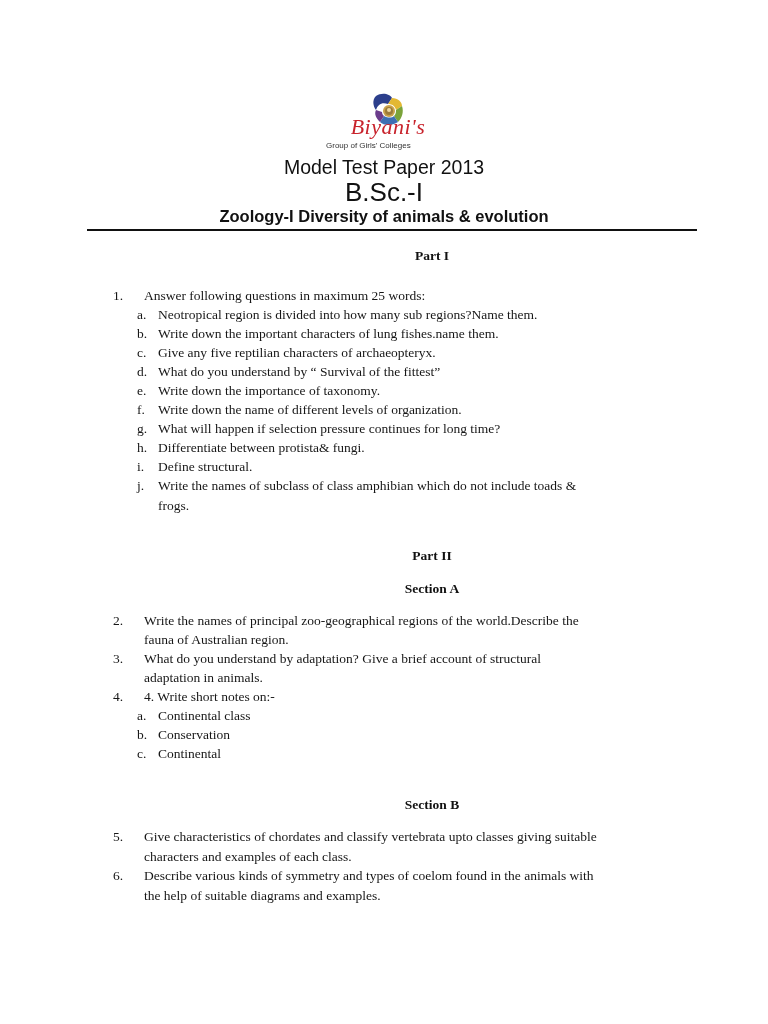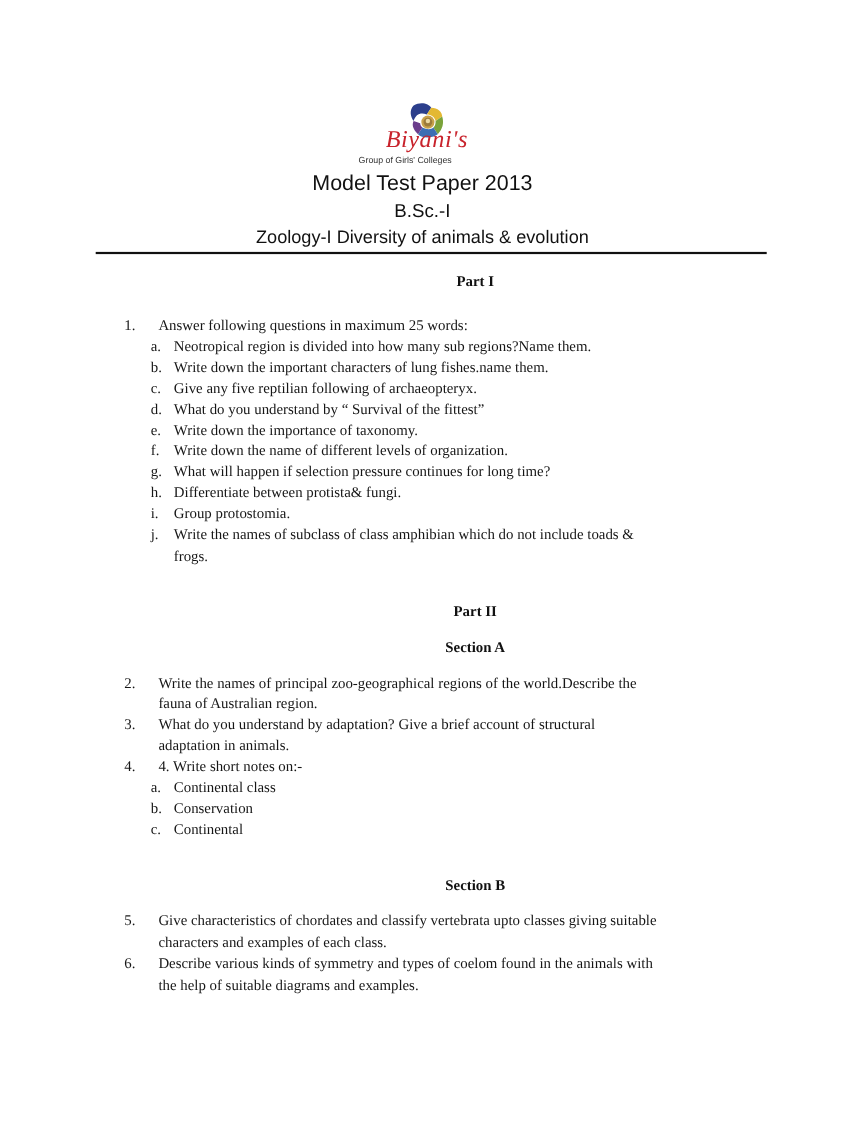--- a/index.html
+++ b/index.html
@@ -55,22 +55,22 @@
     }
     .title {
       position: absolute;
       left: 0;
       width: 768px;
       text-align: center;
       font-family: "Liberation Sans", sans-serif;
       color: #111111;
     }
     .t1 { top: 155px; font-size: 19.5px; line-height: 24px; }
-    .t2 { top: 180px; font-size: 17px; line-height: 24px; }
-    .t3 { top: 205px; font-size: 16.5px; line-height: 22px; font-weight: normal; }
+    .t2 { top: 180px; font-size: 26px; line-height: 24px; }
+    .t3 { top: 205px; font-size: 16.5px; line-height: 22px; font-weight: bold; }
     .rule {
       position: absolute;
       left: 87px;
       top: 229px;
       width: 610px;
       height: 2px;
       background: #111111;
     }
     .heading {
       position: absolute;
@@ -124,39 +124,39 @@
 <div class="line num" style="top:287px">1.</div>
 <div class="line numtext" style="top:287px">Answer following questions in maximum 25 words:</div>
 
 <div class="line sub" style="top:306px">a.</div>
 <div class="line subtext" style="top:306px">Neotropical region is divided into how many sub regions?Name them.</div>
 
 <div class="line sub" style="top:325px">b.</div>
 <div class="line subtext" style="top:325px">Write down the important characters of lung fishes.name them.</div>
 
 <div class="line sub" style="top:344px">c.</div>
-<div class="line subtext" style="top:344px">Give any five reptilian following of archaeopteryx.</div>
+<div class="line subtext" style="top:344px">Give any five reptilian characters of archaeopteryx.</div>
 
 <div class="line sub" style="top:363px">d.</div>
 <div class="line subtext" style="top:363px">What do you understand by “ Survival of the fittest”</div>
 
 <div class="line sub" style="top:382px">e.</div>
 <div class="line subtext" style="top:382px">Write down the importance of taxonomy.</div>
 
 <div class="line sub" style="top:401px">f.</div>
 <div class="line subtext" style="top:401px">Write down the name of different levels of organization.</div>
 
 <div class="line sub" style="top:420px">g.</div>
 <div class="line subtext" style="top:420px">What will happen if selection pressure continues for long time?</div>
 
 <div class="line sub" style="top:439px">h.</div>
 <div class="line subtext" style="top:439px">Differentiate between protista&amp; fungi.</div>
 
 <div class="line sub" style="top:458px">i.</div>
-<div class="line subtext" style="top:458px">Group protostomia.</div>
+<div class="line subtext" style="top:458px">Define structural.</div>
 
 <div class="line sub" style="top:477px">j.</div>
 <div class="line subtext" style="top:477px">Write the names of subclass of class amphibian which do not include toads &amp;</div>
 <div class="line subtext" style="top:497px">frogs.</div>
 
 <div class="heading" style="top:547px">Part II</div>
 <div class="heading" style="top:580px">Section A</div>
 
 <div class="line num" style="top:612px">2.</div>
 <div class="line numtext" style="top:612px">Write the names of principal zoo-geographical regions of the world.Describe the</div>

